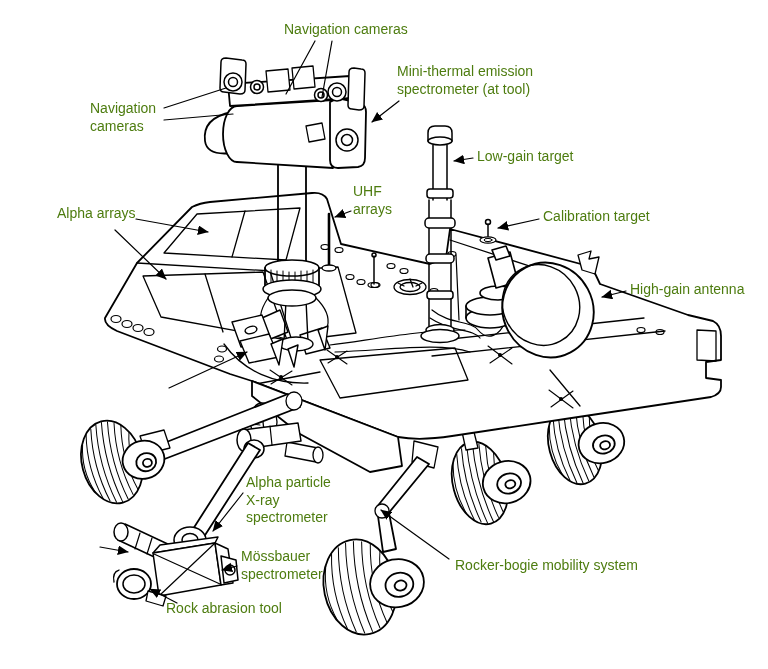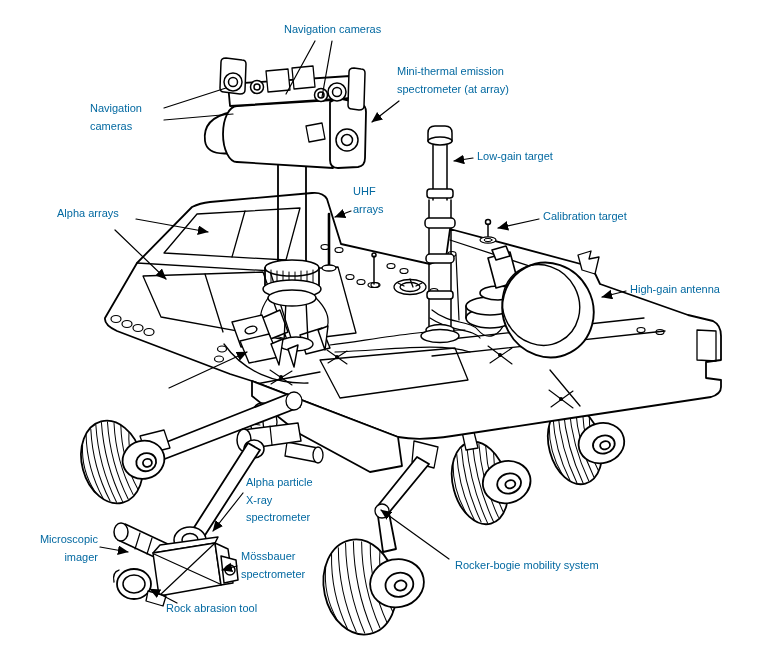--- a/index.html
+++ b/index.html
@@ -1,19 +1,19 @@
 <!DOCTYPE html>
 <html><head>
 <meta charset="utf-8">
 <style>
   html,body{margin:0;padding:0;background:#ffffff;}
   #stage{position:relative;width:768px;height:669px;background:#ffffff;overflow:hidden;
          font-family:"Liberation Sans",sans-serif;}
   #art{position:absolute;left:0;top:0;}
-  .lbl{position:absolute;font-size:11px;line-height:17.5px;color:#0369a1;
+  .lbl{position:absolute;font-size:14px;line-height:17.5px;color:#4d7c0f;
        white-space:pre-line;font-family:"Liberation Sans",sans-serif;}
   .lbl.right{text-align:right;}
 </style>
 </head>
 <body>
 
 <div id="stage">
 
 <svg id="art" width="768" height="669" viewBox="0 0 768 669" fill="none" stroke="#000" stroke-width="1.8" stroke-linejoin="round" stroke-linecap="round">
   <defs>
@@ -331,32 +331,30 @@
     <line x1="100" y1="547" x2="128" y2="552" marker-end="url(#arr)"></line>
     <line x1="243" y1="493" x2="213" y2="531" marker-end="url(#arr)"></line>
     <line x1="237" y1="566" x2="222" y2="570" marker-end="url(#arr)"></line>
     <line x1="177" y1="603" x2="150" y2="589" marker-end="url(#arr)"></line>
     <line x1="449" y1="559" x2="381" y2="510" marker-end="url(#arr)"></line>
   </g>
 </svg>
 
 <div class="lbl" style="left:284px;top:21px">Navigation cameras</div>
 <div class="lbl" style="left:397px;top:63px">Mini-thermal emission
-spectrometer (at array)</div>
+spectrometer (at tool)</div>
 <div class="lbl" style="left:90px;top:100px">Navigation
 cameras</div>
 <div class="lbl" style="left:477px;top:148px">Low-gain target</div>
 <div class="lbl" style="left:353px;top:183px">UHF
 arrays</div>
 <div class="lbl" style="left:57px;top:205px">Alpha arrays</div>
 <div class="lbl" style="left:543px;top:208px">Calibration target</div>
 <div class="lbl" style="left:630px;top:281px">High-gain antenna</div>
 <div class="lbl" style="left:246px;top:474px">Alpha particle
 X-ray
 spectrometer</div>
-<div class="lbl right" style="left:8px;top:531px;width:90px">Microscopic
-imager</div>
 <div class="lbl" style="left:241px;top:548px">Mössbauer
 spectrometer</div>
 <div class="lbl" style="left:166px;top:600px">Rock abrasion tool</div>
 <div class="lbl" style="left:455px;top:557px">Rocker-bogie mobility system</div>
 
 </div>
 
 </body></html>

